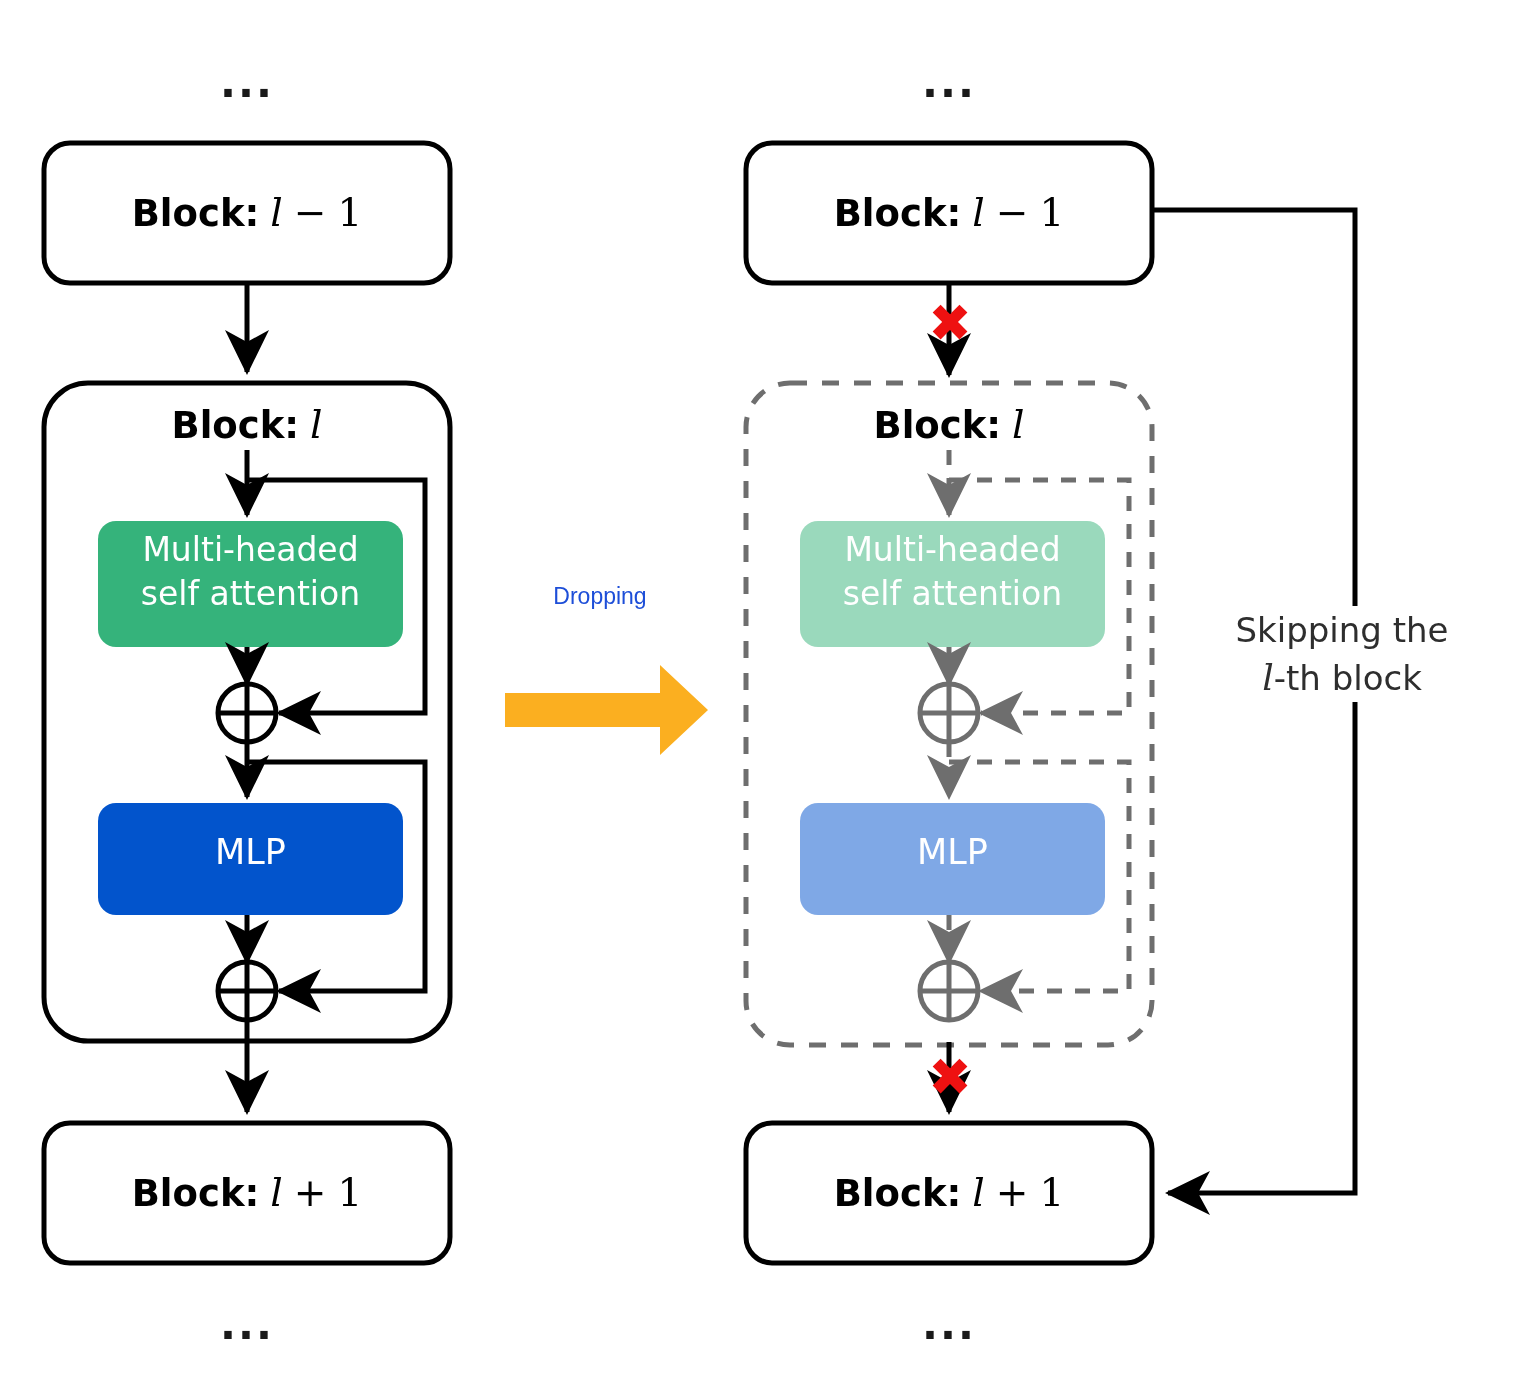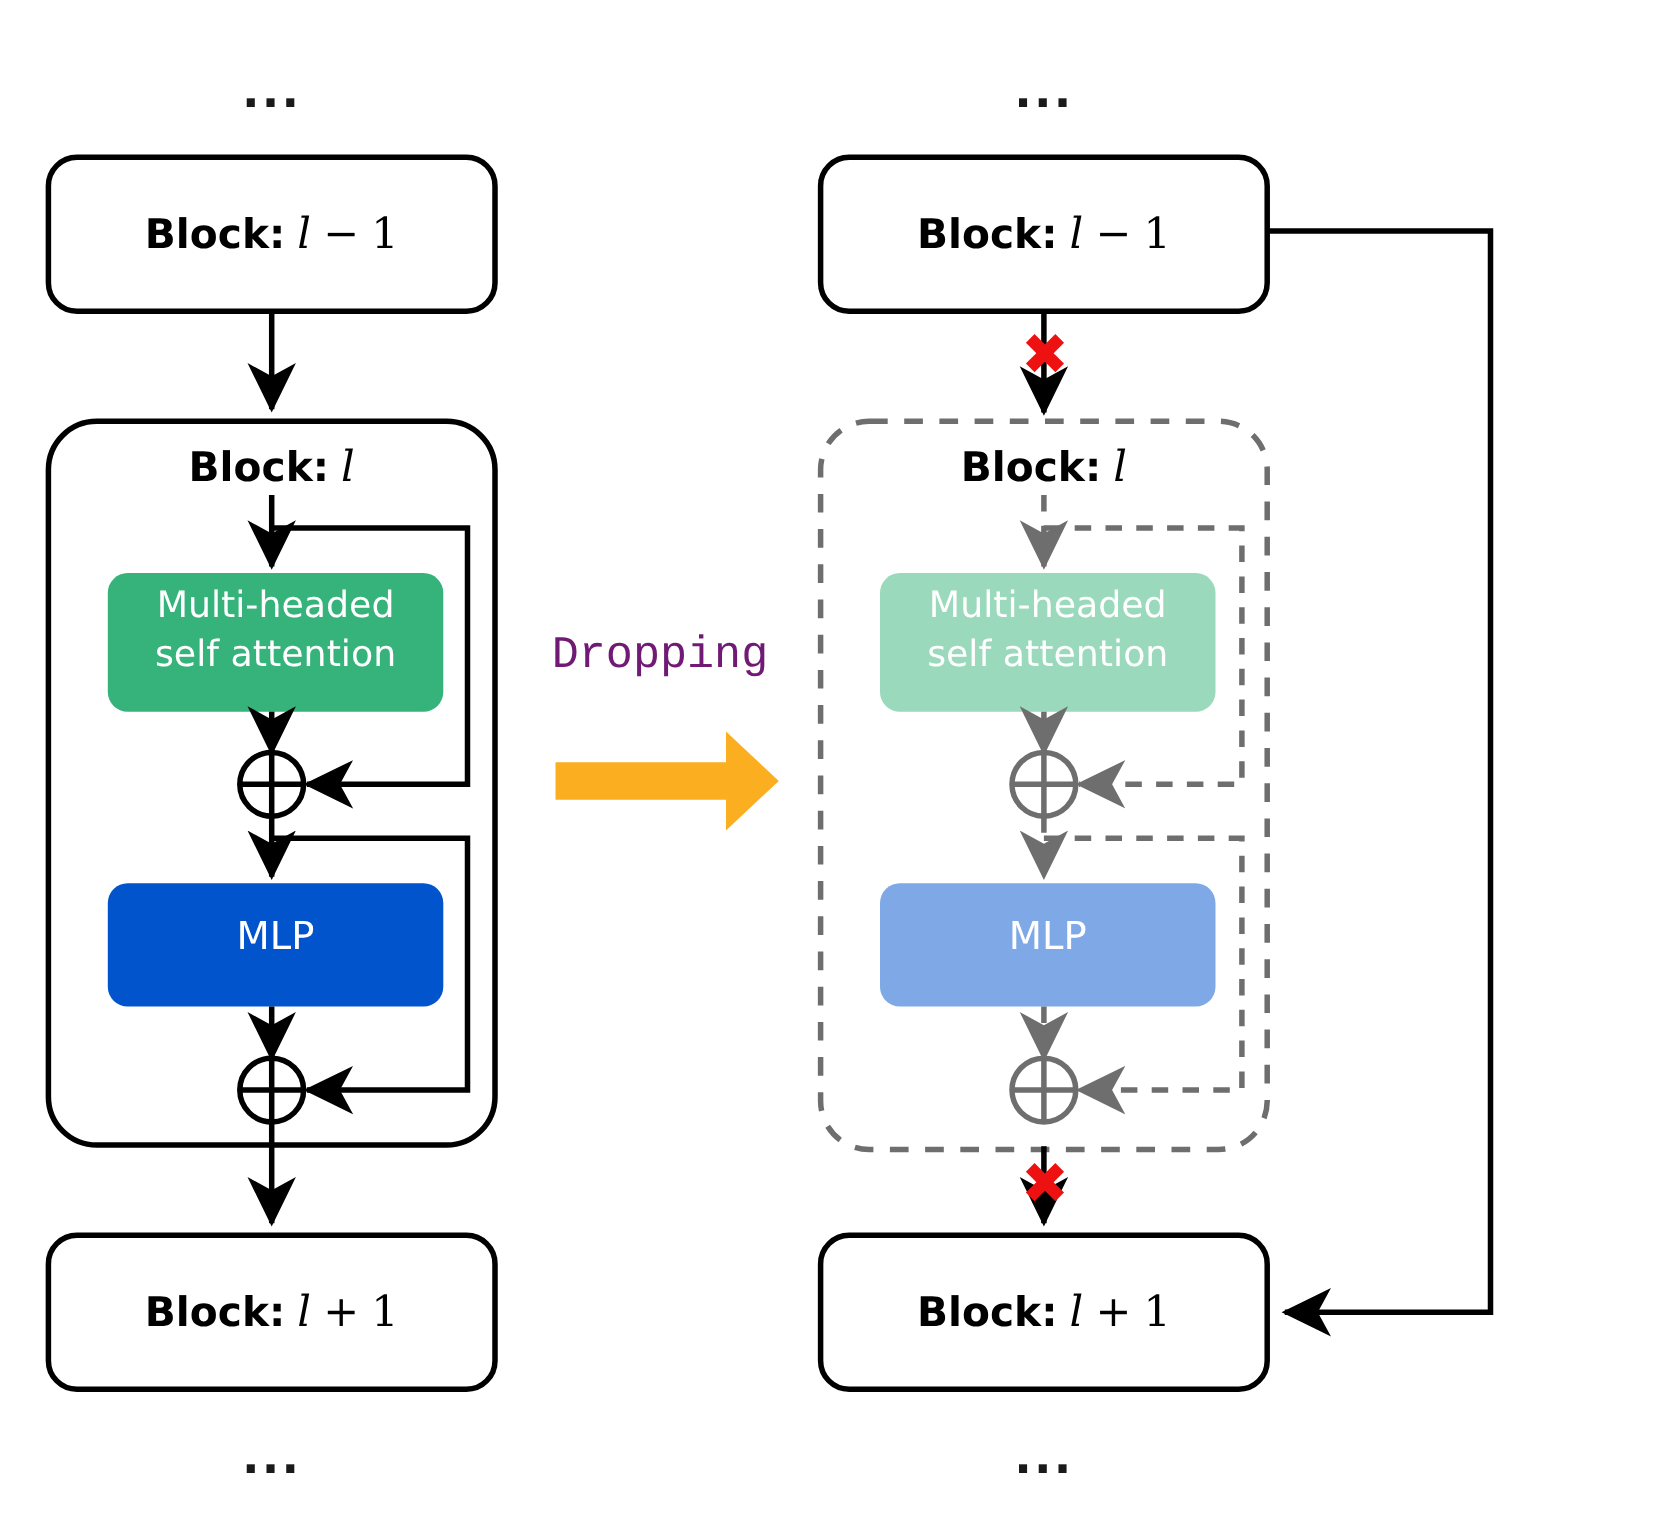--- a/index.html
+++ b/index.html
@@ -157,21 +157,21 @@
 
 <div style="position:absolute; left:44px; top:1168px; width:406px; text-align:center; line-height:50px;">
   <span style="font-family:'DejaVu Sans',sans-serif; font-weight:bold; font-size:37px; color:#000;">Block:</span><span style="display:inline-block;width:11px;"></span><span style="font-family:'DejaVu Serif',serif; font-style:italic; font-size:39px; color:#000;">l</span><span style="display:inline-block;width:11px;"></span><span style="font-family:'DejaVu Serif',serif; font-size:39px; color:#000;">+</span><span style="display:inline-block;width:11px;"></span><span style="font-family:'DejaVu Serif',serif; font-size:39px; color:#000;">1</span>
 </div>
 
 <div style="position:absolute; left:44px; top:1300px; width:406px; text-align:center;">
   <span class="dots" style="color:#1a1a1a;">...</span>
 </div>
 
 <div style="position:absolute; left:475px; top:572px; width:250px; text-align:center; line-height:48px;">
-  <div style="font-family:Liberation Mono, monospace; font-size:41px; color:#701a75;">Dropping</div>
+  <div style="font-family:Liberation Sans, sans-serif; font-size:23px; color:#1d4ed8;">Dropping</div>
 </div>
 
 <div style="position:absolute; left:746px; top:58px; width:406px; text-align:center;">
   <span class="dots" style="color:#1a1a1a;">...</span>
 </div>
 
 <div style="position:absolute; left:746px; top:188px; width:406px; text-align:center; line-height:50px;">
   <span style="font-family:'DejaVu Sans',sans-serif; font-weight:bold; font-size:37px; color:#000;">Block:</span><span style="display:inline-block;width:11px;"></span><span style="font-family:'DejaVu Serif',serif; font-style:italic; font-size:39px; color:#000;">l</span><span style="display:inline-block;width:11px;"></span><span style="font-family:'DejaVu Serif',serif; font-size:39px; color:#000;">−</span><span style="display:inline-block;width:11px;"></span><span style="font-family:'DejaVu Serif',serif; font-size:39px; color:#000;">1</span>
 </div>
 
@@ -198,15 +198,19 @@
 
 <div style="position:absolute; left:746px; top:1168px; width:406px; text-align:center; line-height:50px;">
   <span style="font-family:'DejaVu Sans',sans-serif; font-weight:bold; font-size:37px; color:#000;">Block:</span><span style="display:inline-block;width:11px;"></span><span style="font-family:'DejaVu Serif',serif; font-style:italic; font-size:39px; color:#000;">l</span><span style="display:inline-block;width:11px;"></span><span style="font-family:'DejaVu Serif',serif; font-size:39px; color:#000;">+</span><span style="display:inline-block;width:11px;"></span><span style="font-family:'DejaVu Serif',serif; font-size:39px; color:#000;">1</span>
 </div>
 
 <div style="position:absolute; left:746px; top:1300px; width:406px; text-align:center;">
   <span class="dots" style="color:#1a1a1a;">...</span>
 </div>
 
 <div style="position:absolute; left:1192px; top:606px; width:300px; text-align:center; line-height:48px; background:#ffffff;">
+  <div style="font-family:'DejaVu Sans',sans-serif; font-size:34px; color:#2e2e2e;">Skipping the</div>
+  <div style="font-family:'DejaVu Sans',sans-serif; font-size:34px; color:#2e2e2e;">
+    <span style="font-family:'DejaVu Serif',serif; font-style:italic; font-size:36px;">l</span><span>-th block</span>
+  </div>
 </div>
 
 </div>
 
 </body></html>

